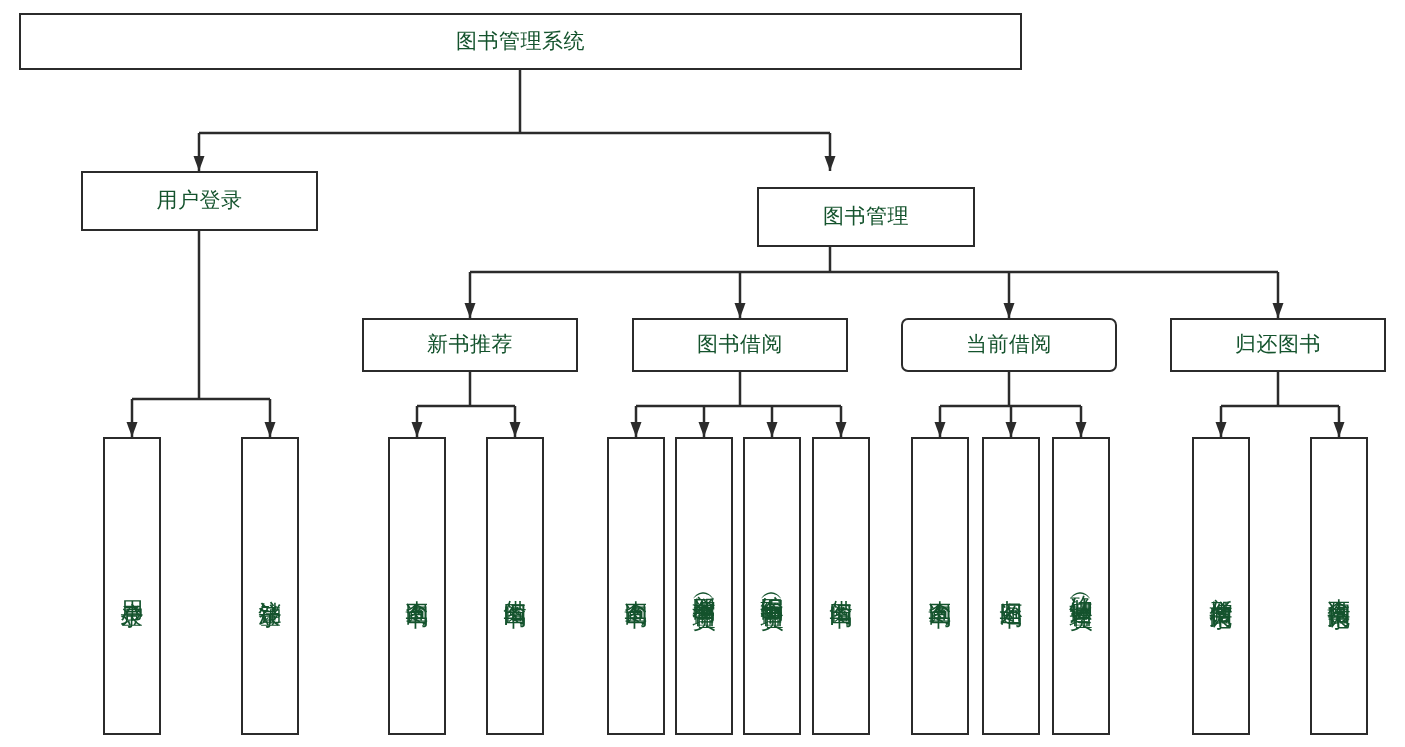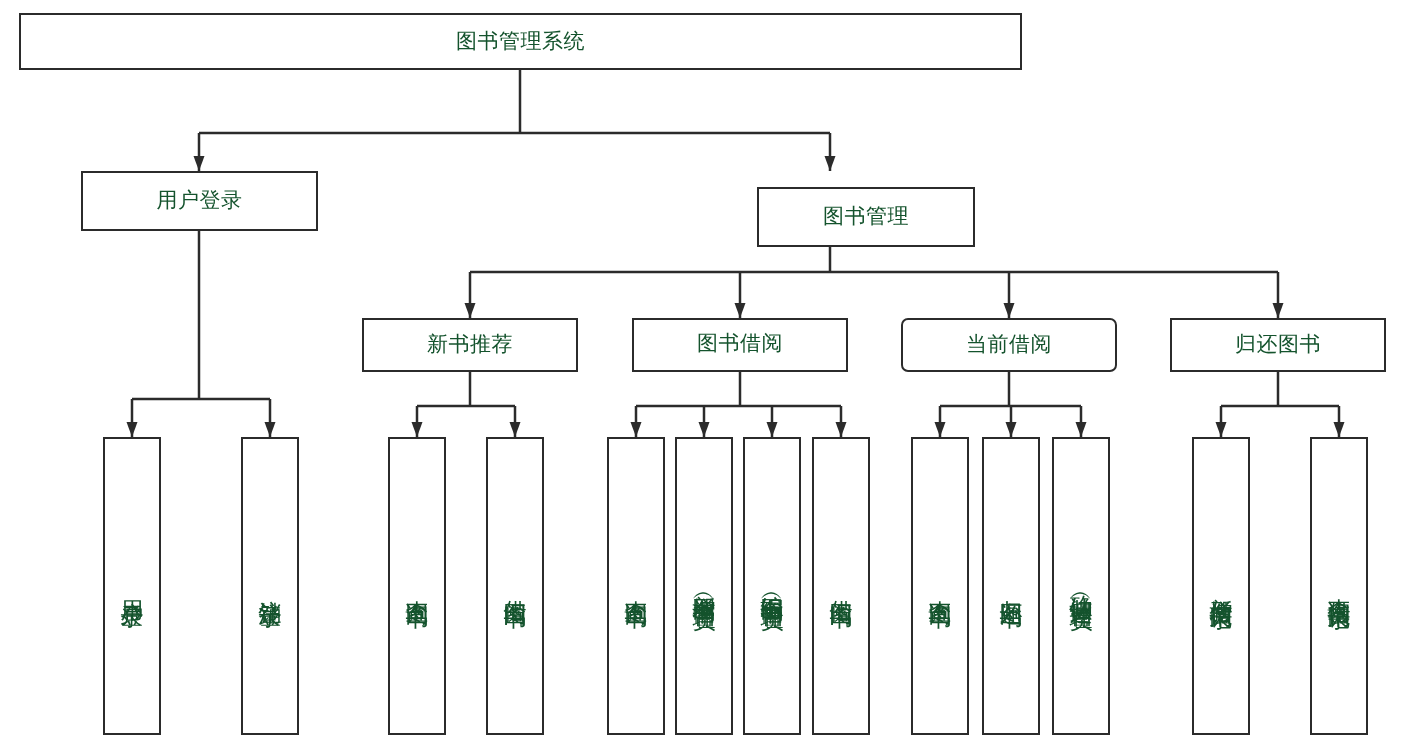--- a/index.html
+++ b/index.html
@@ -131,21 +131,21 @@
     </div>
     <div class="node horizontal" style="left: 81px; top: 171px; width: 237px; height: 60px;">
       <span class="node-label">用户登录</span>
     </div>
     <div class="node horizontal" style="left: 712px; top: 187px; width: 218px; height: 60px; margin-left: 45px;">
       <span class="node-label">图书管理</span>
     </div>
     <div class="node horizontal" style="left: 362px; top: 318px; width: 216px; height: 54px;">
       <span class="node-label">新书推荐</span>
     </div>
-    <div class="node horizontal" style="left: 632px; top: 318px; width: 216px; height: 54px; font-family: Liberation Mono, monospace;">
+    <div class="node horizontal" style="left: 632px; top: 318px; width: 216px; height: 54px;">
       <span class="node-label">图书借阅</span>
     </div>
     <div class="node horizontal" style="left: 901px; top: 318px; width: 216px; height: 54px; border-radius: 7px;">
       <span class="node-label">当前借阅</span>
     </div>
     <div class="node horizontal" style="left: 1170px; top: 318px; width: 216px; height: 54px;">
       <span class="node-label">归还图书</span>
     </div>
     <div class="node vertical" style="left: 103px; top: 437px; width: 58px; height: 298px;">
       <span class="node-label">用户登录</span>

